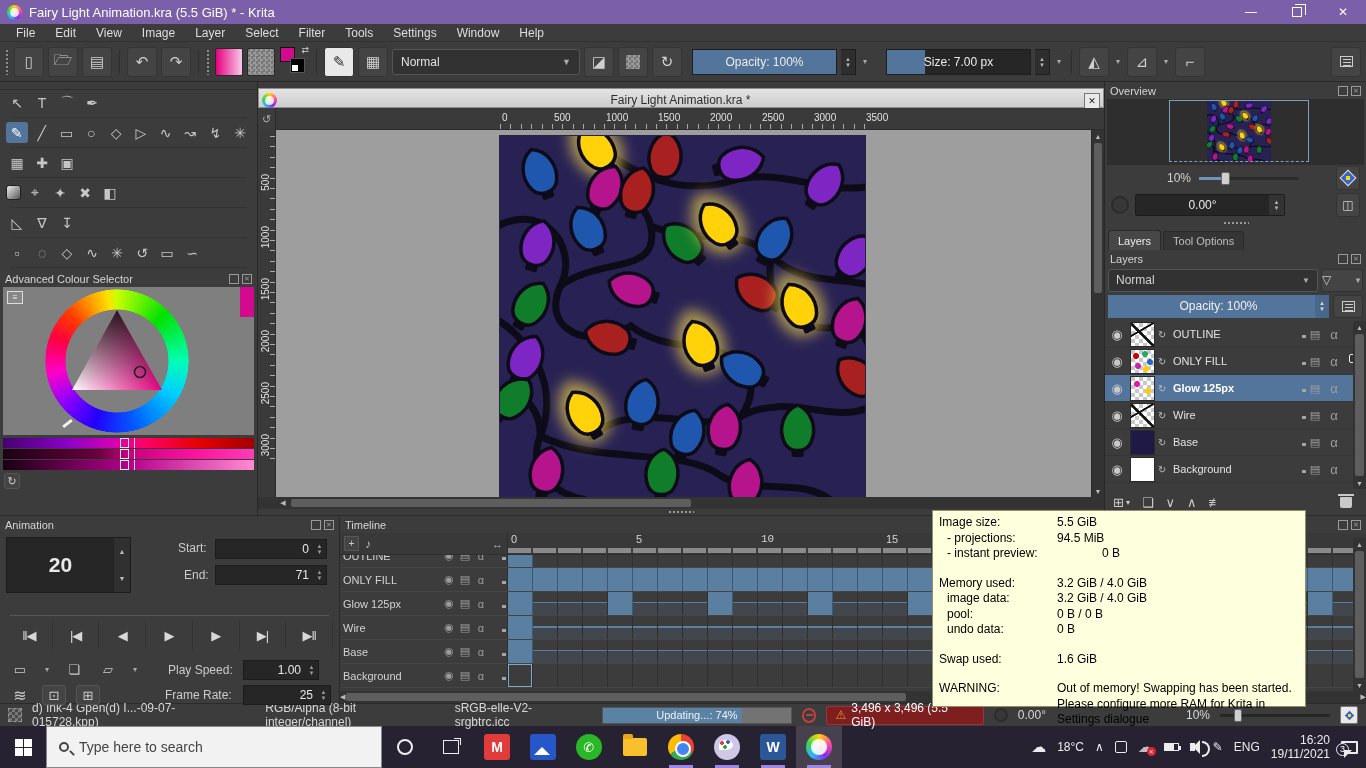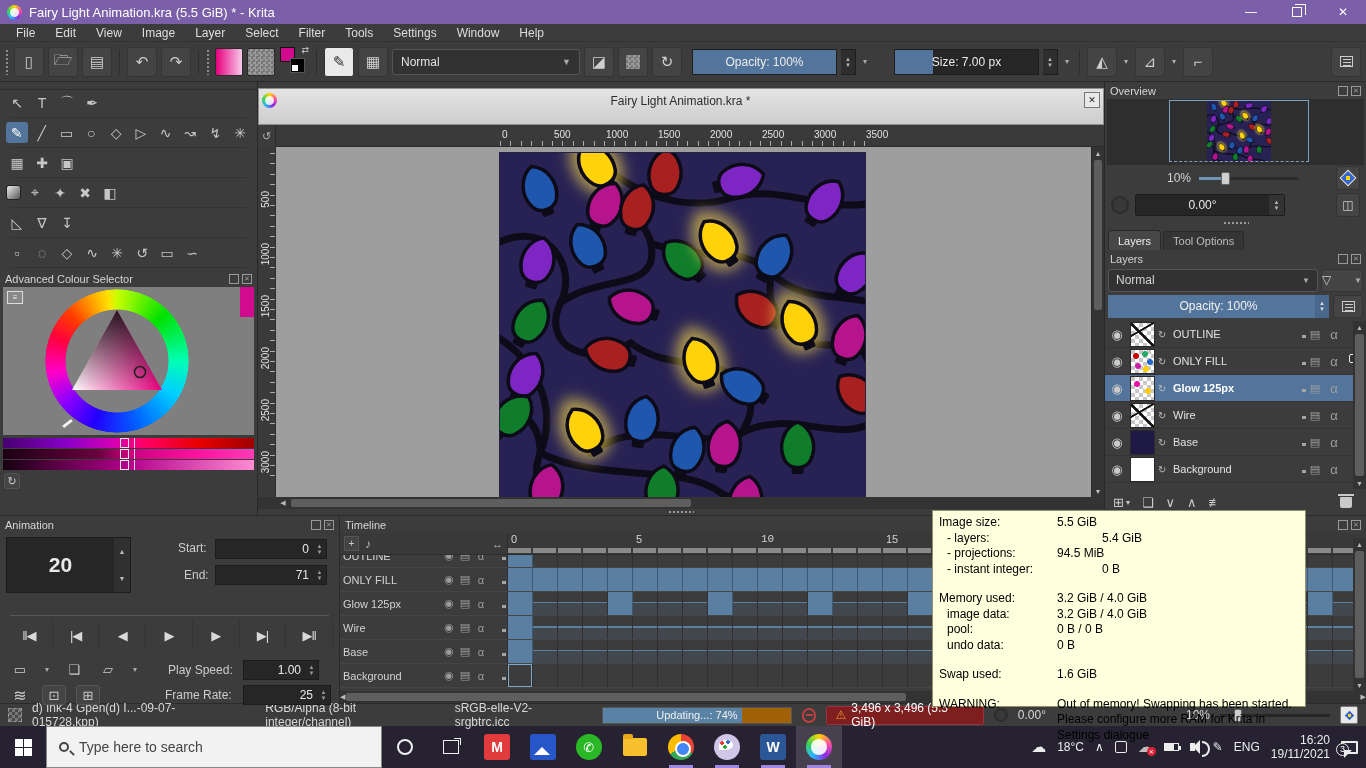--- a/index.html
+++ b/index.html
@@ -78,22 +78,22 @@
 .bar2{background:linear-gradient(90deg,#1c0013,#69003f 38%,#c8007e 50%,#ff14a0 78%,#ff3cb4)}
 .bar3{background:linear-gradient(90deg,#160010,#b4008c 50%,#ff8cd2)}
 .bmk{position:absolute;left:46.5%;top:0;bottom:0;width:9px;border:1px solid #e8e8e8}
 .bline{position:absolute;left:52%;width:1px;top:0;bottom:0;background:#ddd}
 .acs-foot{height:22px;display:flex;align-items:center;padding:0 4px}
 .rfr{width:16px;height:16px;border:1px solid #555;border-radius:3px;background:#444;color:#ccc;font-size:11px;display:flex;align-items:center;justify-content:center}
 
 
 .canvas-col{width:846px;display:flex;flex-direction:column;background:#3c3c3c}
 .mdi-gap{height:6px}
-.doc-titlebar{height:37px;background:linear-gradient(#e4e4e4,#cdcdcd);border:1px solid #8e8e8e;
-  display:flex;align-items:flex-end;color:#2d2d2d;padding:16px 3px}
+.doc-titlebar{height:20px;background:linear-gradient(#e4e4e4,#cdcdcd);border:1px solid #8e8e8e;
+  display:flex;align-items:flex-start;color:#2d2d2d;padding:4px 3px}
 .doc-titlebar .dt{flex:1;text-align:center;font-size:12px}
 .doc-close{width:16px;height:16px;background:#e9e9e9;border:1px solid #777;display:flex;align-items:center;justify-content:center;font-size:9px;color:#222}
 .ruler-row{height:22px;display:flex}
 .ruler-corner{width:18px;background:#3c3c3c;border-right:1px solid #2c2c2c;color:#aaa;font-size:11px;display:flex;align-items:center;justify-content:center}
 .h-ruler{flex:1;position:relative;background:#3a3a3a;border-bottom:1px solid #2c2c2c;font-size:10px;color:#e2e2e2}
 .hr-ticks{position:absolute;left:224px;width:365px;bottom:0;height:5px;
   background:repeating-linear-gradient(90deg,#aaa 0 1px,transparent 1px 10.4px)}
 .hr-l{position:absolute;bottom:6px;transform:translateX(2px)}
 .viewport-row{flex:1;display:flex;min-height:0}
 .v-ruler{width:18px;position:relative;background:#3a3a3a;border-right:1px solid #2c2c2c;font-size:10px;color:#e2e2e2}
@@ -219,21 +219,21 @@
   color:#000;font-size:12px;padding:4px 6px;z-index:40;line-height:15.5px}
 .mt-row{display:flex}
 .mt-row .lab{width:118px;flex:none}
 .mt-row.ind .lab{padding-left:8px}
 .mt-row .val{white-space:pre-line}
 .mt-blank{height:14px}
 
 
 .statusbar{height:23px;background:#3c3c3c;border-top:1px solid #2b2b2b;display:flex;align-items:center;padding:0 8px;gap:10px;font-size:12px;color:#d8d8d8}
 .sel-ic{width:14px;height:14px;border:1px dashed #999;background:repeating-conic-gradient(#777 0 25%,#4a4a4a 0 50%);background-size:6px 6px}
-.progress{position:relative;width:190px;height:17px;background:#a16207;border:1px solid #555;display:flex;align-items:center;justify-content:center;color:#f0f0f0}
+.progress{position:relative;width:190px;height:17px;background:#737373;border:1px solid #555;display:flex;align-items:center;justify-content:center;color:#f0f0f0}
 .progress .fill{position:absolute;left:0;top:0;bottom:0;background:#5a82a5}
 .progress span{position:relative;z-index:1;font-size:11px}
 .cancel-ic{width:15px;height:15px;border:2px solid #c04040;border-radius:50%;position:relative}
 .cancel-ic::after{content:'';position:absolute;left:2px;top:4.5px;width:7px;height:2px;background:#c04040}
 .size-warn{background:#7e1e1e;border:1px solid #934; border-radius:2px;color:#fff;display:flex;align-items:center;gap:5px;padding:1px 8px;height:19px}
 .warn-tri{color:#f0a030;font-size:12px}
 .sb-right{margin-left:auto;display:flex;align-items:center;gap:10px}
 .sb-ztrack{position:relative;width:110px;height:3px;background:#262626}
 .sb-zh{position:absolute;left:14px;top:-5px;width:8px;height:13px;background:#cfcfcf;border:1px solid #666;border-radius:2px}
 .sb-fit{width:18px;height:18px;background:#e9e9e9;border:1px solid #777;border-radius:2px;display:flex;align-items:center;justify-content:center}
@@ -344,21 +344,21 @@
     <span class="tbtn">↻</span>
     <span class="slider" style="margin-left:6px">
       <span class="fill" style="width:100%"></span>
       <span>Opacity: 100%</span>
     </span>
     <span class="spincol">
         <i>▲</i>
         <i>▼</i>
       </span>
     <span class="mini-car">▾</span>
-    <span class="slider" style="margin-left:20px">
+    <span class="slider" style="margin-left:12px">
       <span class="fill" style="width:38px"></span>
       <span>Size: 7.00 px</span>
     </span>
     <span class="spincol">
         <i>▲</i>
         <i>▼</i>
       </span>
     <span class="mini-car">▾</span>
     <span class="tsep"></span>
     <span class="tbtn">◭</span>
@@ -1468,29 +1468,25 @@
       </span>
     </span>
   </div>
 
   <div class="memtip" id="memtip">
       <div class="mt-row">
         <span class="lab">Image size:</span>
         <span class="val">5.5 GiB</span>
       </div>
       <div class="mt-row ind">
-        <span class="lab">- layers:</span>
-        <span class="val" style="padding-left: 45px;">5.4 GiB</span>
-      </div>
-      <div class="mt-row ind">
         <span class="lab">- projections:</span>
         <span class="val">94.5 MiB</span>
       </div>
       <div class="mt-row ind">
-        <span class="lab">- instant integer:</span>
+        <span class="lab">- instant preview:</span>
         <span class="val" style="padding-left: 45px;">0 B</span>
       </div>
       <div class="mt-blank"></div>
       <div class="mt-row">
         <span class="lab">Memory used:</span>
         <span class="val">3.2 GiB / 4.0 GiB</span>
       </div>
       <div class="mt-row ind">
         <span class="lab">image data:</span>
         <span class="val">3.2 GiB / 4.0 GiB</span>

